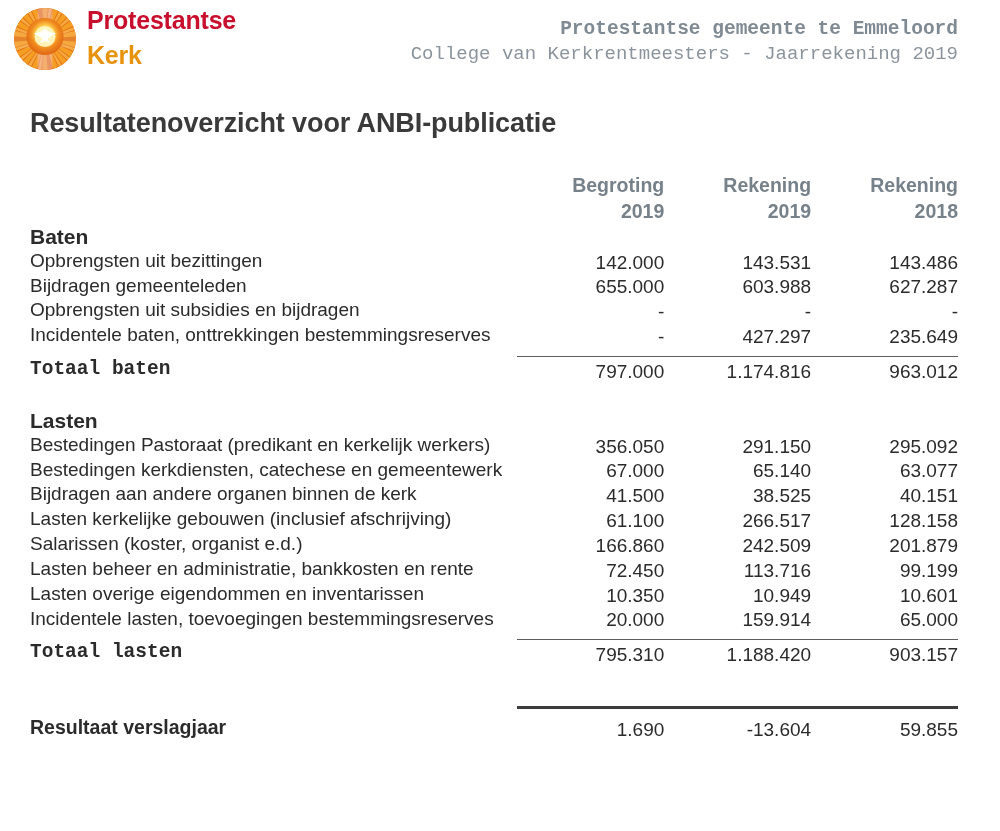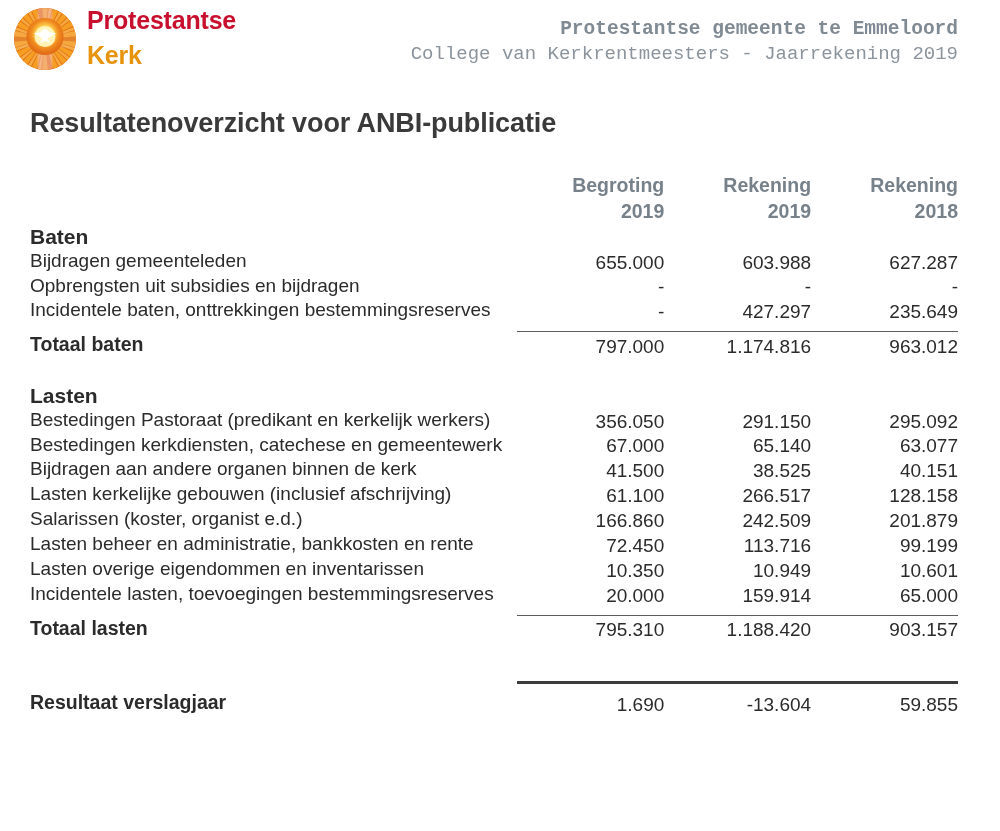--- a/index.html
+++ b/index.html
@@ -143,21 +143,21 @@
     padding: 5px 10px 0 10px;
     font-variant-numeric: tabular-nums;
     white-space: nowrap;
   }
 
   .total-row .rlabel,
   .total-row .rnum {
     font-weight: bold;
   }
   .total-row .rnum { font-weight: normal; }
-  .total-row .rlabel { font-weight: bold; font-size: 19.5px; }
+  .total-row .rlabel { font-weight: bold; font-size: 19.5px; font-family: Liberation Mono, monospace; }
 
   
   .rule-cell {
     height: 9px;
     padding: 0 10px;
   }
   .rule-cell .bar {
     display: block;
     height: 1px;
     background: #5d5d5d;
@@ -297,20 +297,26 @@
     <tbody>
 
       <tr>
         <td class="sect-head">Baten</td>
         <td></td>
           <td></td>
           <td></td>
       </tr>
 
       <tr>
+        <td class="rlabel">Opbrengsten uit bezittingen</td>
+        <td class="rnum">142.000</td>
+        <td class="rnum">143.531</td>
+        <td class="rnum">143.486</td>
+      </tr>
+      <tr>
         <td class="rlabel">Bijdragen gemeenteleden</td>
         <td class="rnum">655.000</td>
         <td class="rnum">603.988</td>
         <td class="rnum">627.287</td>
       </tr>
       <tr>
         <td class="rlabel">Opbrengsten uit subsidies en bijdragen</td>
         <td class="rnum">-</td>
         <td class="rnum">-</td>
         <td class="rnum">-</td>

